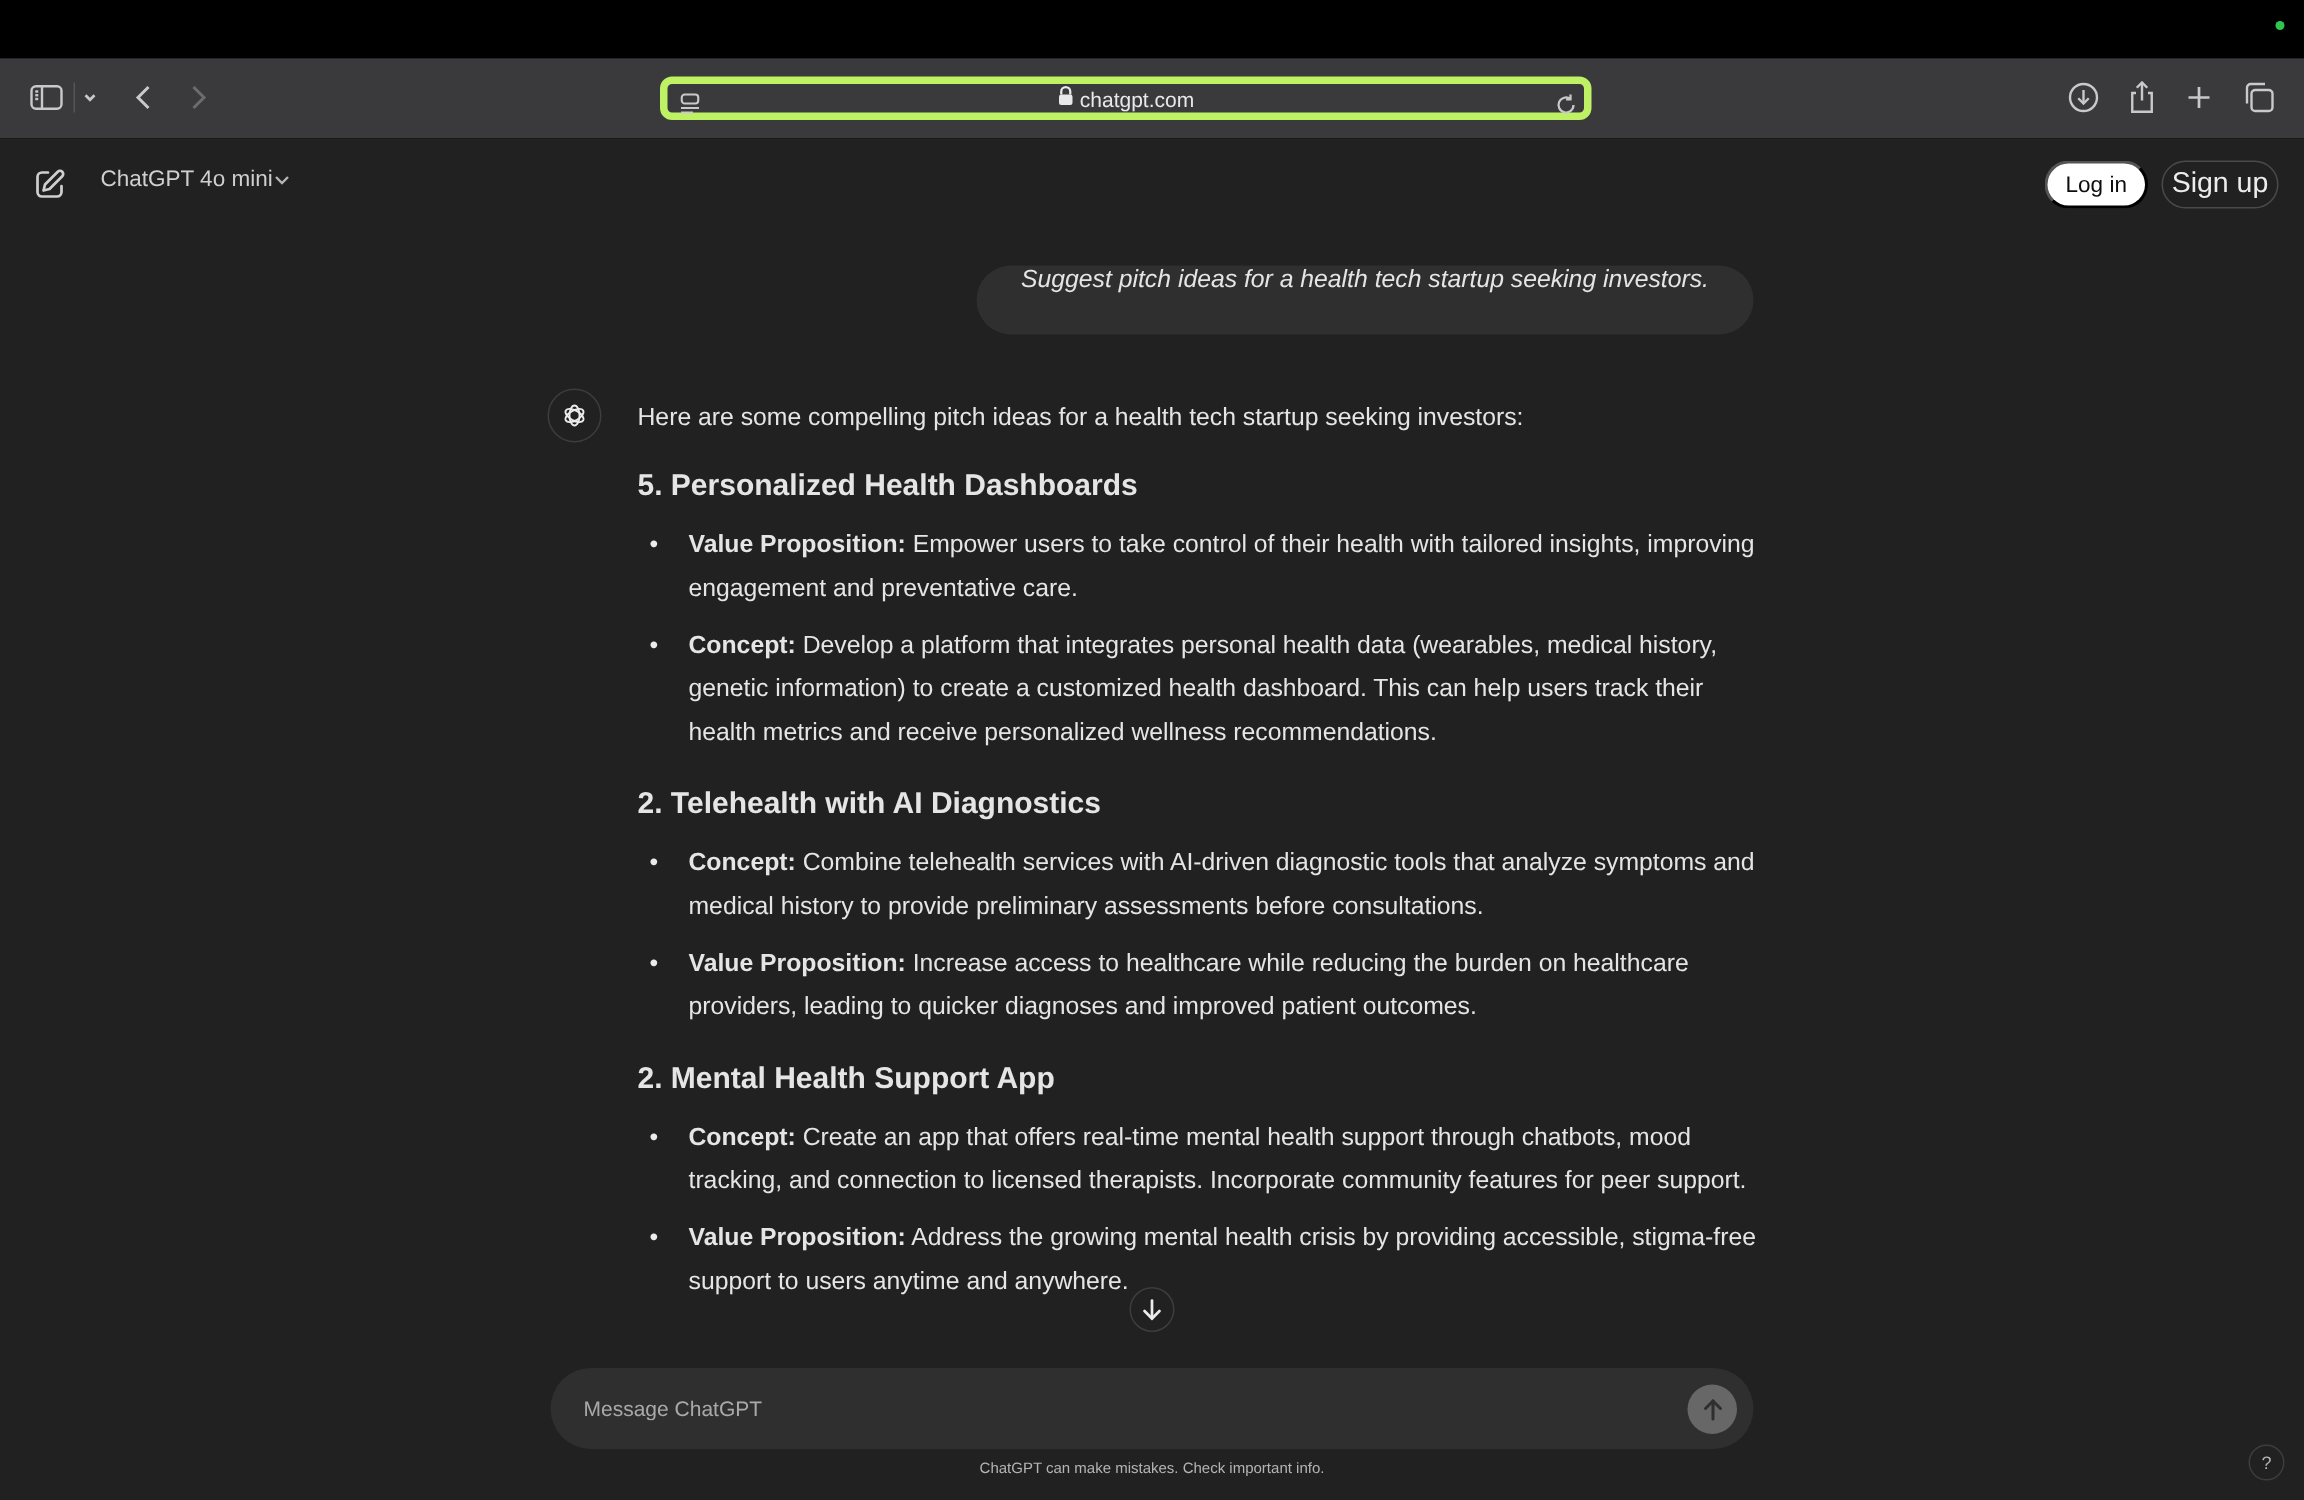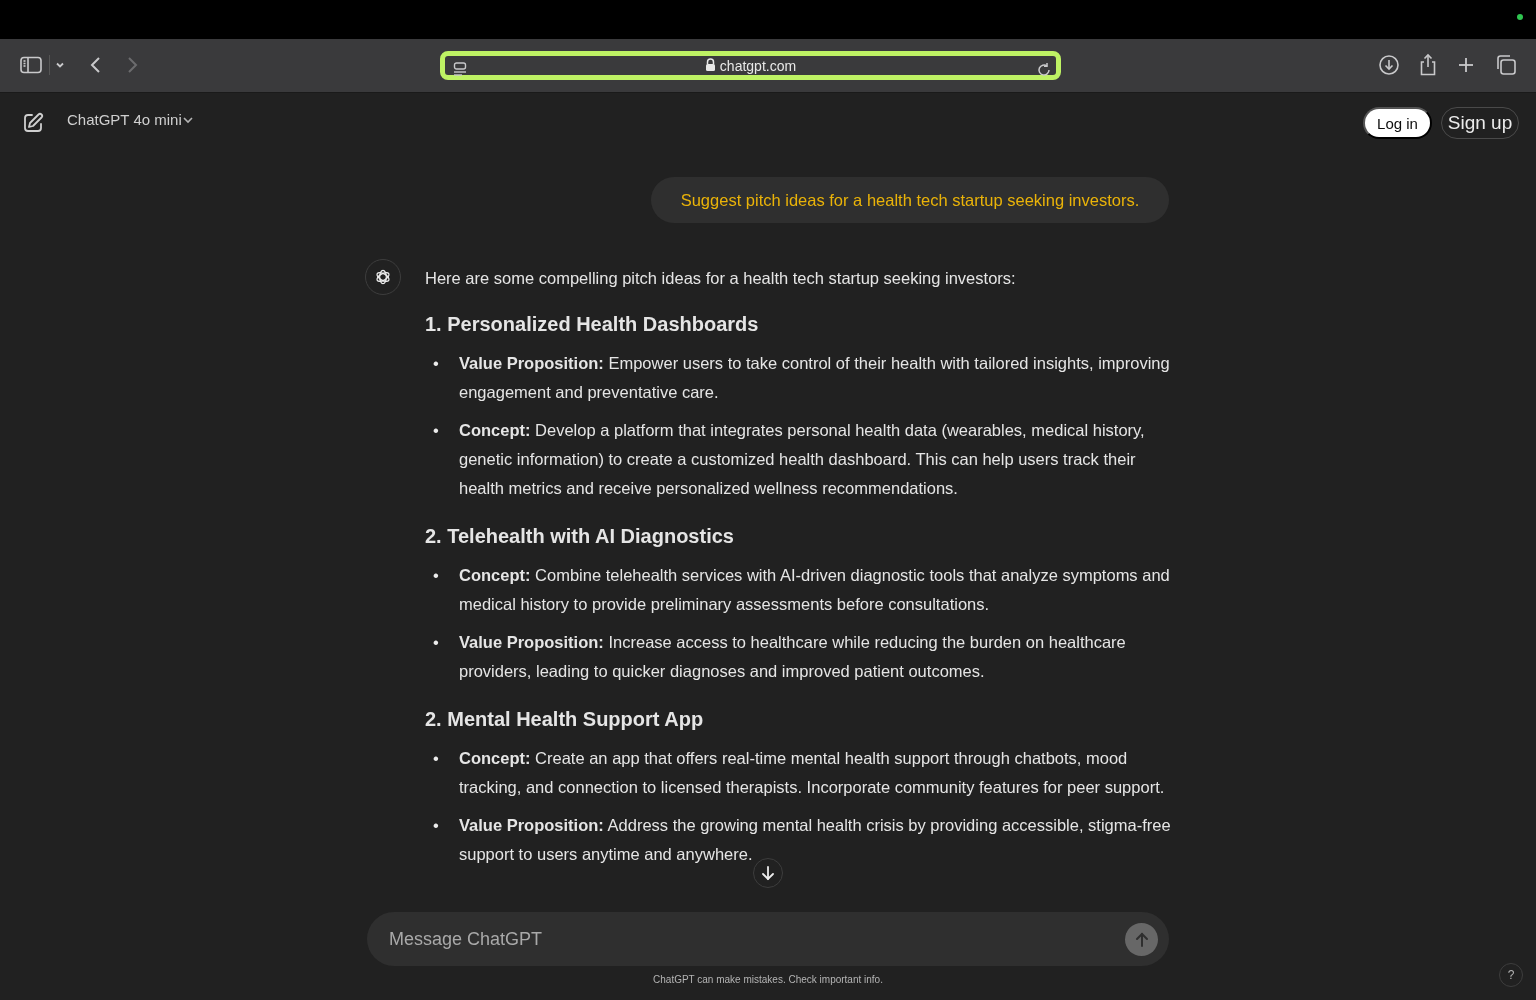--- a/index.html
+++ b/index.html
@@ -18,36 +18,36 @@
   .urlbar { position: absolute; left: 440px; top: 51px; width: 621px; height: 29px; border-radius: 8px; background: #3a3a3c; border: 5px solid #bef264; display: flex; align-items: center; justify-content: center; }
   .url-text { font-size: 14px; color: #e8e8e8; margin-left: 4px; }
 
   
   .app-header { position: absolute; left: 0; top: 94px; width: 1536px; height: 56px; }
   .model-title { position: absolute; left: 67px; top: 17px; font-size: 15px; color: #cfcfcf; display: flex; align-items: center; gap: 0; }
   .btn-login { position: absolute; left: 1363px; top: 13px; width: 69px; height: 32px; border-radius: 16px; background: #fff; color: #0d0d0d; font-size: 15px; display: flex; align-items: center; justify-content: center; }
   .btn-signup { position: absolute; left: 1441px; top: 13px; width: 78px; height: 32px; border-radius: 16px; background: transparent; border: 1px solid #4a4a4a; color: #ececec; font-size: 19px; display: flex; align-items: center; justify-content: center; }
 
   
-  .user-msg { position: absolute; left: 651px; top: 177px; width: 518px; height: 46px; border-radius: 23px; background: #2f2f2f; color: #eab308; font-size: 16.5px; display: flex; align-items: center; justify-content: center; }
+  .user-msg { position: absolute; left: 651px; top: 177px; width: 518px; height: 46px; border-radius: 23px; background: #2f2f2f; color: #e5e5e5; font-size: 16.5px; display: flex; justify-content: center; font-style: italic; }
   .assistant-avatar { position: absolute; left: 365px; top: 259px; width: 36px; height: 36px; border-radius: 50%; border: 1px solid #3d3d3d; display: flex; align-items: center; justify-content: center; }
   .assistant { position: absolute; left: 425px; top: 264px; width: 750px; font-size: 16.5px; line-height: 29px; color: #e5e5e5; }
   .intro { margin-bottom: 17px; }
   .section-title { font-size: 20px; font-weight: bold; line-height: 28px; margin-bottom: 11px; }
   .bullets { list-style: none; margin-bottom: 19px; }
   .bullets li { position: relative; padding-left: 34px; margin-bottom: 9px; }
   .bullets li::before { content: "•"; position: absolute; left: 8px; top: 0; color: #ececec; }
   .bullets li b { font-weight: bold; }
 
   
   .scroll-down { position: absolute; left: 753px; top: 858px; width: 30px; height: 30px; border-radius: 50%; background: #212121; border: 1px solid #3d3d3d; display: flex; align-items: center; justify-content: center; }
 
   
   .composer { position: absolute; left: 367px; top: 912px; width: 802px; height: 54px; border-radius: 27px; background: #2f2f2f; }
-  .composer input { position: absolute; left: 22px; top: 0; height: 54px; width: 700px; background: transparent; border: none; outline: none; font-family: "Liberation Sans", sans-serif; font-size: 18px; color: #ececec; }
+  .composer input { position: absolute; left: 22px; top: 0; height: 54px; width: 700px; background: transparent; border: none; outline: none; font-family: "Liberation Sans", sans-serif; font-size: 14px; color: #ececec; }
   .composer input::placeholder { color: #a9a9a9; }
   .send-btn { position: absolute; left: 758px; top: 11px; width: 33px; height: 33px; border-radius: 50%; background: #676767; display: flex; align-items: center; justify-content: center; }
   .disclaimer { position: absolute; left: 0; top: 974px; width: 1536px; text-align: center; font-size: 10px; color: #b4b4b4; }
   .help-btn { position: absolute; left: 1499px; top: 963px; width: 24px; height: 24px; border-radius: 50%; border: 1px solid #3d3d3d; color: #b4b4b4; font-size: 12px; display: flex; align-items: center; justify-content: center; }
 </style>
 </head>
 <body>
 
 <div class="menubar">
   <span class="status-dot"></span>
@@ -158,21 +158,21 @@
       <ellipse rx="4" ry="8" transform="rotate(0)"></ellipse>
       <ellipse rx="4" ry="8" transform="rotate(60)"></ellipse>
       <ellipse rx="4" ry="8" transform="rotate(120)"></ellipse>
     </g>
   </svg>
 </div>
 
 <div class="assistant">
   <p class="intro">Here are some compelling pitch ideas for a health tech startup seeking investors:</p>
 
-  <h3 class="section-title">1. Personalized Health Dashboards</h3>
+  <h3 class="section-title">5. Personalized Health Dashboards</h3>
   <ul class="bullets">
     <li><b>Value Proposition:</b><span> Empower users to take control of their health with tailored insights, improving engagement and preventative care.</span></li>
     <li><b>Concept:</b><span> Develop a platform that integrates personal health data (wearables, medical history, genetic information) to create a customized health dashboard. This can help users track their health metrics and receive personalized wellness recommendations.</span></li>
   </ul>
 
   <h3 class="section-title">2. Telehealth with AI Diagnostics</h3>
   <ul class="bullets">
     <li><b>Concept:</b><span> Combine telehealth services with AI-driven diagnostic tools that analyze symptoms and medical history to provide preliminary assessments before consultations.</span></li>
     <li><b>Value Proposition:</b><span> Increase access to healthcare while reducing the burden on healthcare providers, leading to quicker diagnoses and improved patient outcomes.</span></li>
   </ul>

